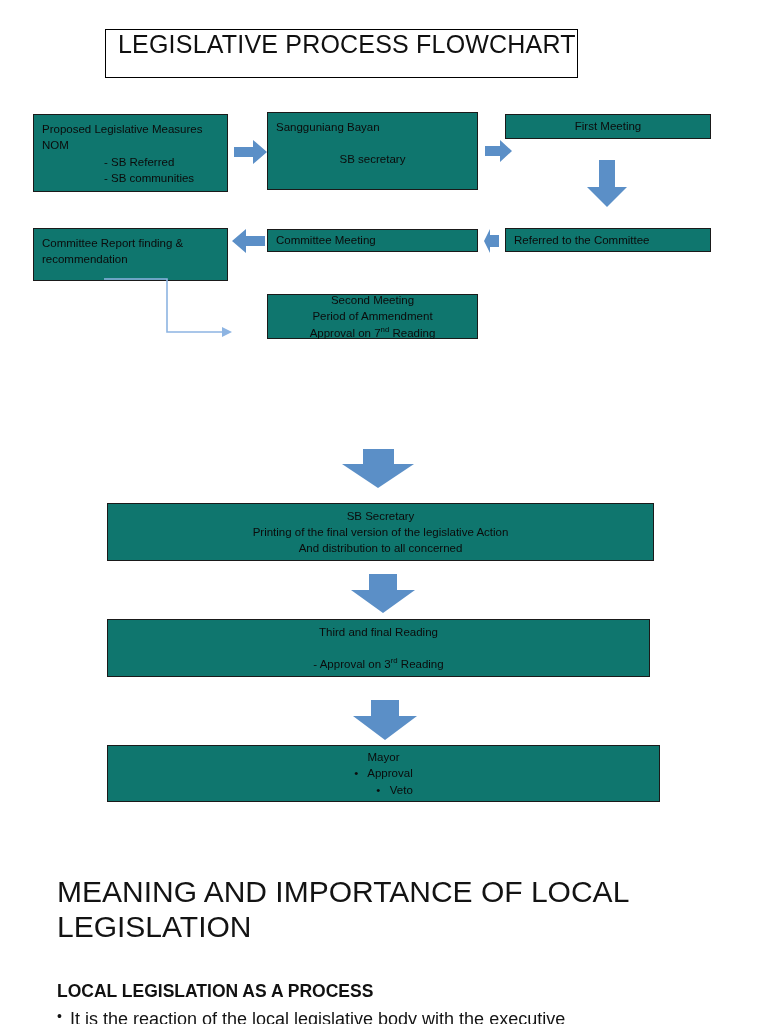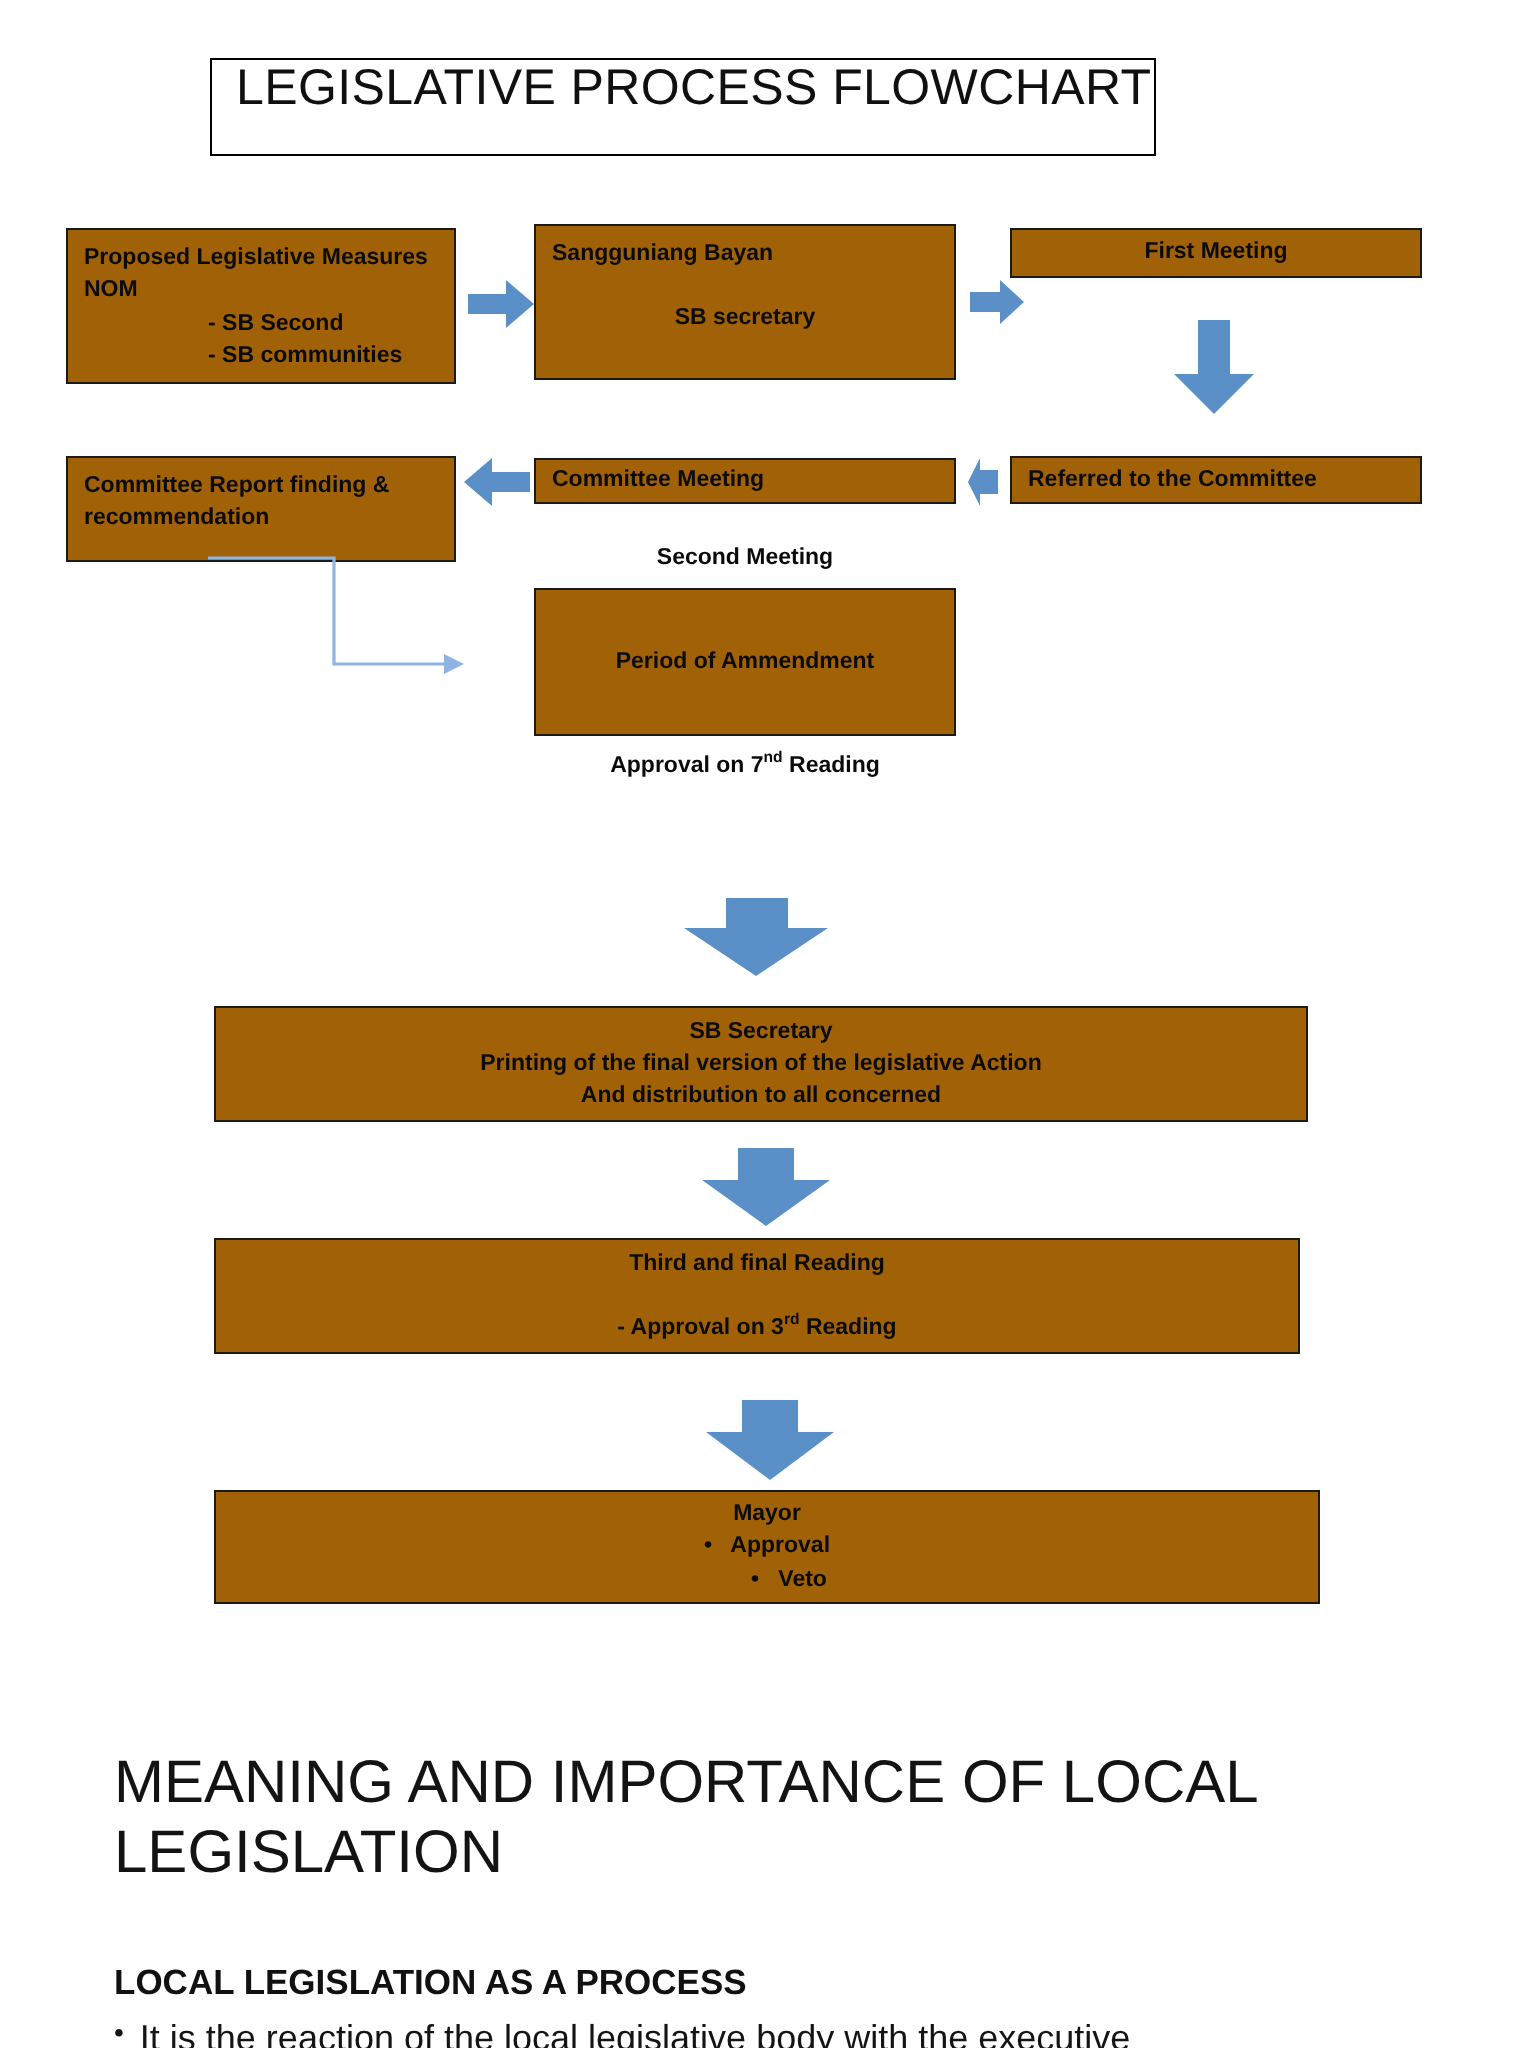--- a/index.html
+++ b/index.html
@@ -17,22 +17,22 @@
     left:105px;top:29px;width:473px;height:49px;
     border:1.5px solid #000;
     display:flex;align-items:flex-start;
     font-size:25px;font-weight:400;letter-spacing:.2px;
     padding-left:12px;
     color:#101010;
   }
 
   
   .fbox{
-    border:1.2px solid #1a1a1a;background:#a16207;
-    font-size:11.5px;font-weight:bold;line-height:1.42;
+    border:1.2px solid #1a1a1a;background:#0f766e;
+    font-size:11.5px;font-weight:normal;line-height:1.42;
     color:#0b0b0b;
   }
   .fbox.pad{padding:6px 8px;}
   .fbox.center{display:flex;flex-direction:column;align-items:center;justify-content:center;}
   .fbox.vcenter{display:flex;align-items:center;}
 
   .indent{padding-left:62px;}
   sup{font-size:.68em;vertical-align:super;line-height:0;}
 
   
@@ -63,21 +63,21 @@
 </head>
 <body>
 
 <div class="abs title-box">
   <span>LEGISLATIVE PROCESS FLOWCHART</span>
 </div>
 
 <div class="abs fbox pad" style="left:33px;top:114px;width:195px;height:78px;">
   <div>Proposed Legislative Measures</div>
   <div>NOM</div>
-  <div class="indent">- SB Second</div>
+  <div class="indent">- SB Referred</div>
   <div class="indent">- SB communities</div>
 </div>
 
 <div class="abs" style="left:234px;top:139px;width:34px;height:26px;">
   <svg class="arrow" width="34" height="26" viewBox="0 0 34 26">
     <polygon points="0,8 19,8 19,1 33,13 19,25 19,18 0,18" fill="#5b8fc7"></polygon>
   </svg>
 </div>
 
 <div class="abs fbox pad" style="left:267px;top:112px;width:211px;height:78px;">
@@ -126,21 +126,21 @@
   <span>Referred to the Committee</span>
 </div>
 
 <div class="abs" style="left:98px;top:270px;width:140px;height:72px;">
   <svg width="140" height="72" viewBox="0 0 140 72">
     <path class="conn" d="M6,9 L69,9 L69,62 L124,62"></path>
     <polygon class="conn-head" points="124,57 134,62 124,67"></polygon>
   </svg>
 </div>
 
-<div class="abs fbox center" style="left:267px;top:294px;width:211px;height:74px;gap:36px;">
+<div class="abs fbox center" style="left:267px;top:294px;width:211px;height:45px;">
   <div>Second Meeting</div>
   <div>Period of Ammendment</div>
   <div>
     <span>Approval on 7</span><sup>nd</sup><span> Reading</span>
   </div>
 </div>
 
 <div class="abs" style="left:342px;top:449px;width:73px;height:40px;">
   <svg class="arrow" width="73" height="40" viewBox="0 0 73 40">
     <polygon points="21,0 52,0 52,15 72,15 36,39 0,15 21,15" fill="#5b8fc7"></polygon>

